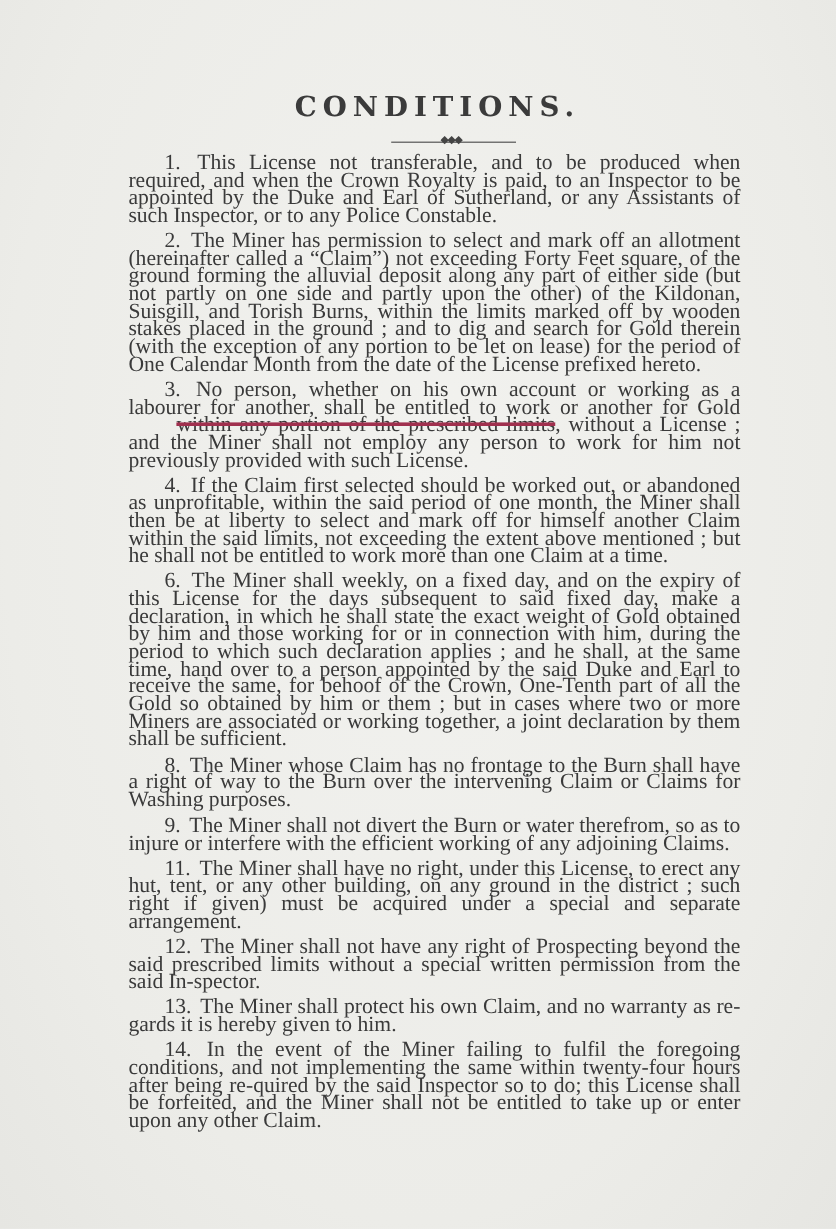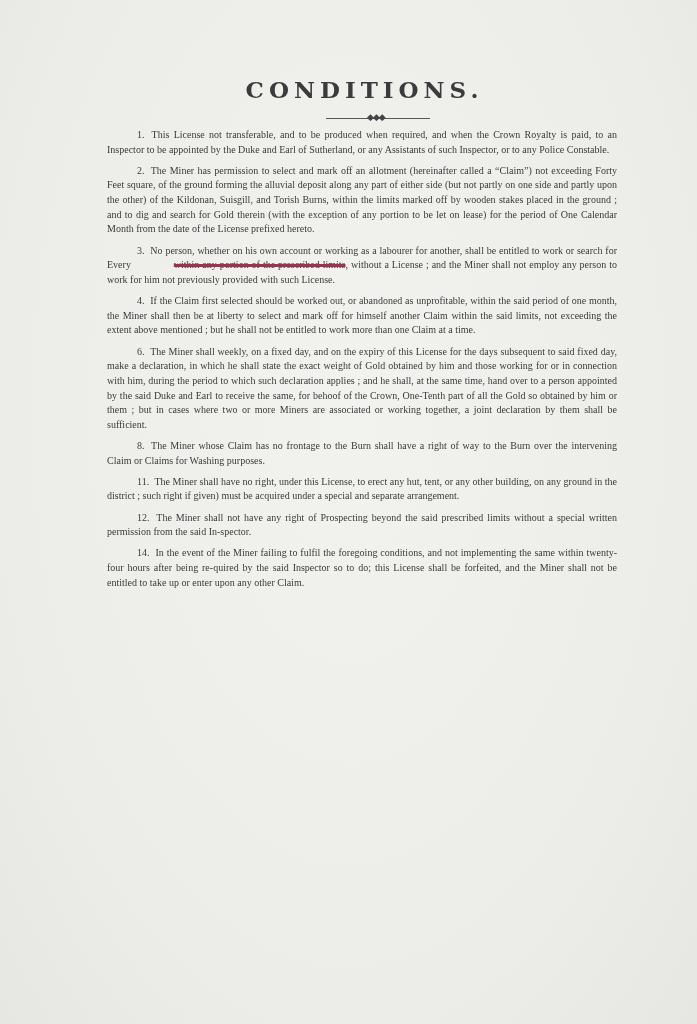--- a/index.html
+++ b/index.html
@@ -58,21 +58,21 @@
       color: #444;
       font-family: "DejaVu Sans", sans-serif;
       letter-spacing: -1px;
     }
     .body-text {
       position: absolute;
       top: 128px;
       left: 107px;
       width: 510px;
       font-family: "Liberation Serif", "DejaVu Serif", serif;
-      font-size: 10px;
+      font-size: 18px;
       line-height: 14.65px;
       color: #3a3a3a;
       text-align: justify;
     }
     .cond {
       margin: 0 0 6.5px 0;
       text-indent: 30px;
       text-align: justify;
       hyphens: manual;
     }
@@ -101,40 +101,48 @@
     <p class="cond">
       <span class="num">1.</span>
       <span>This License not transferable, and to be produced when required, and when the Crown Royalty is paid, to an Inspector to be appointed by the Duke and Earl of Sutherland, or any Assistants of such Inspector, or to any Police Constable.</span>
     </p>
     <p class="cond">
       <span class="num">2.</span>
       <span>The Miner has permission to select and mark off an allotment (hereinafter called a “Claim”) not exceeding Forty Feet square, of the ground forming the alluvial deposit along any part of either side (but not partly on one side and partly upon the other) of the Kildonan, Suisgill, and Torish Burns, within the limits marked off by wooden stakes placed in the ground ; and to dig and search for Gold therein (with the exception of any portion to be let on lease) for the period of One Calendar Month from the date of the License prefixed hereto.</span>
     </p>
     <p class="cond">
       <span class="num">3.</span>
-      <span>No person, whether on his own account or working as a labourer for another, shall be entitled to work or search for Every </span><span class="strike">within any portion of the prescribed limits</span><span>, without a License ; and the Miner shall not employ any person to work for him not previously provided with such License.</span>
+      <span>No person, whether on his own account or working as a labourer for another, shall be entitled to work or another for Gold </span><span class="strike">within any portion of the prescribed limits</span><span>, without a License ; and the Miner shall not employ any person to work for him not previously provided with such License.</span>
     </p>
     <p class="cond">
       <span class="num">4.</span>
       <span>If the Claim first selected should be worked out, or abandoned as unprofitable, within the said period of one month, the Miner shall then be at liberty to select and mark off for himself another Claim within the said limits, not exceeding the extent above mentioned ; but he shall not be entitled to work more than one Claim at a time.</span>
     </p>
     <p class="cond">
       <span class="num">6.</span>
       <span>The Miner shall weekly, on a fixed day, and on the expiry of this License for the days subsequent to said fixed day, make a declaration, in which he shall state the exact weight of Gold obtained by him and those working for or in connection with him, during the period to which such declaration applies ; and he shall, at the same time, hand over to a person appointed by the said Duke and Earl to receive the same, for behoof of the Crown, One-Tenth part of all the Gold so obtained by him or them ; but in cases where two or more Miners are associated or working together, a joint declaration by them shall be sufficient.</span>
     </p>
     <p class="cond">
       <span class="num">8.</span>
       <span>The Miner whose Claim has no frontage to the Burn shall have a right of way to the Burn over the intervening Claim or Claims for Washing purposes.</span>
     </p>
     <p class="cond">
+      <span class="num">9.</span>
+      <span>The Miner shall not divert the Burn or water therefrom, so as to injure or interfere with the efficient working of any adjoining Claims.</span>
+    </p>
+    <p class="cond">
       <span class="num">11.</span>
       <span>The Miner shall have no right, under this License, to erect any hut, tent, or any other building, on any ground in the district ; such right if given) must be acquired under a special and separate arrangement.</span>
     </p>
     <p class="cond">
       <span class="num">12.</span>
       <span>The Miner shall not have any right of Prospecting beyond the said prescribed limits without a special written permission from the said In-spector.</span>
+    </p>
+    <p class="cond">
+      <span class="num">13.</span>
+      <span>The Miner shall protect his own Claim, and no warranty as re-gards it is hereby given to him.</span>
     </p>
     <p class="cond">
       <span class="num">14.</span>
       <span>In the event of the Miner failing to fulfil the foregoing conditions, and not implementing the same within twenty-four hours after being re-quired by the said Inspector so to do; this License shall be forfeited, and the Miner shall not be entitled to take up or enter upon any other Claim.</span>
     </p>
   </div>
 </div>
 
 </body></html>

